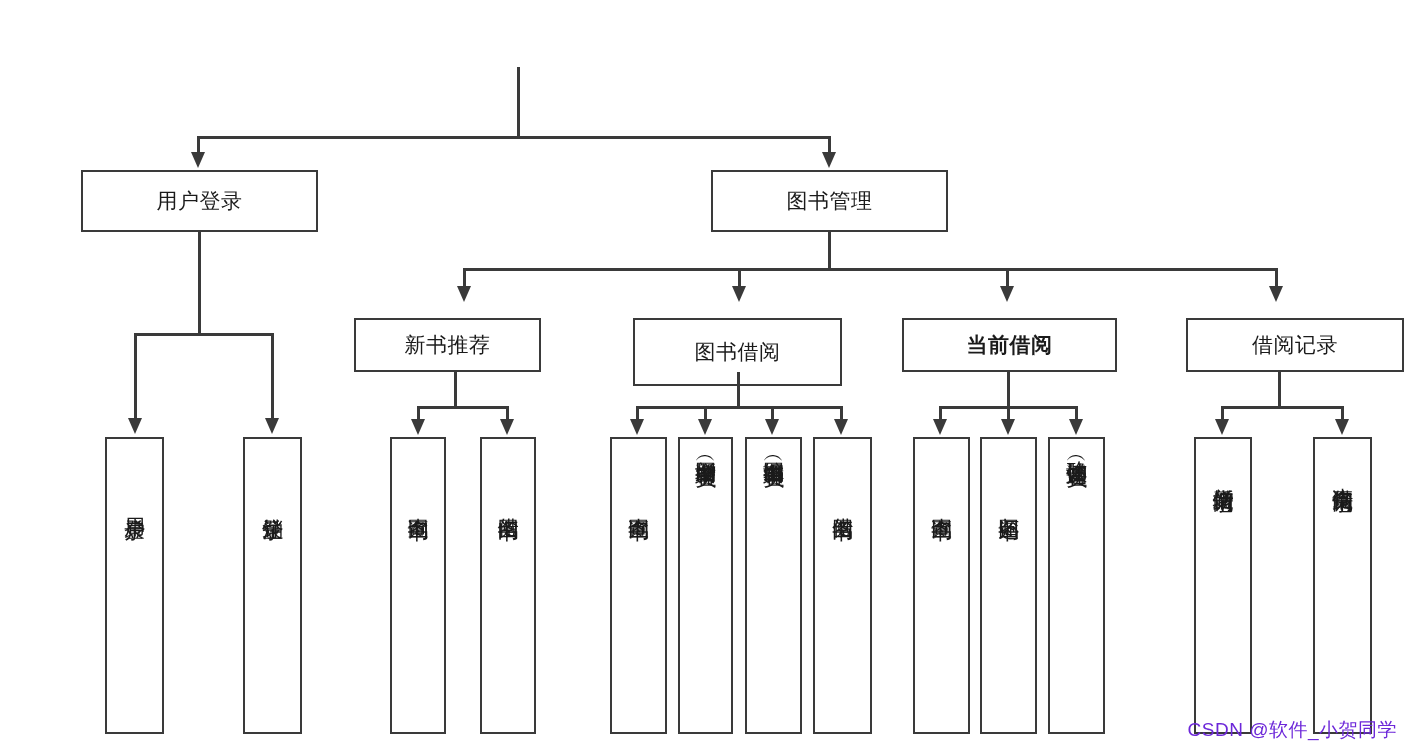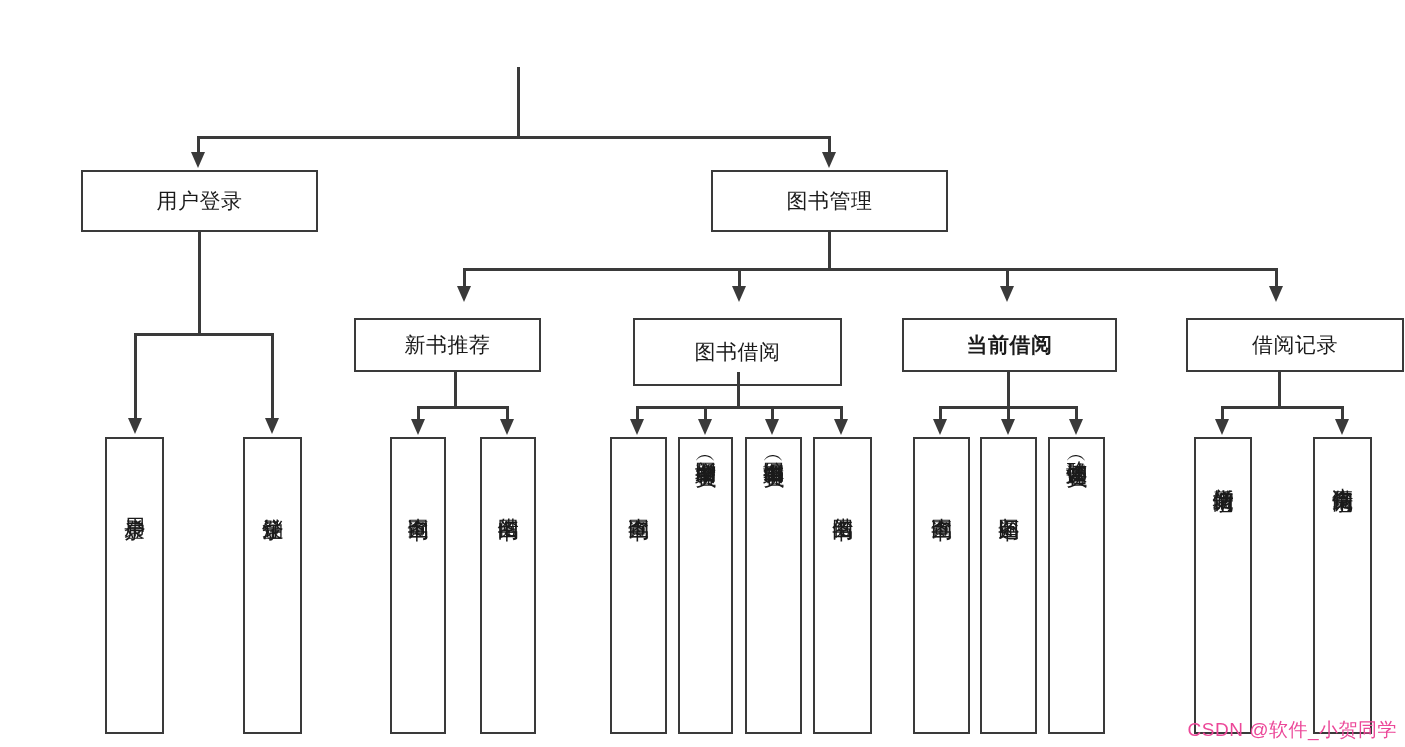--- a/index.html
+++ b/index.html
@@ -75,21 +75,21 @@
     border-right: 7px solid transparent;
     border-top: 16px solid #3a3a3a;
   }
 
   
   #watermark {
     position: absolute;
     right: 8px;
     bottom: 4px;
     font-size: 19px;
-    color: #ec4899;
+    color: #6d28d9;
     letter-spacing: 0.5px;
     white-space: nowrap;
     user-select: none;
   }
 </style>
 </head>
 <body>
 
 <div id="canvas">
 

